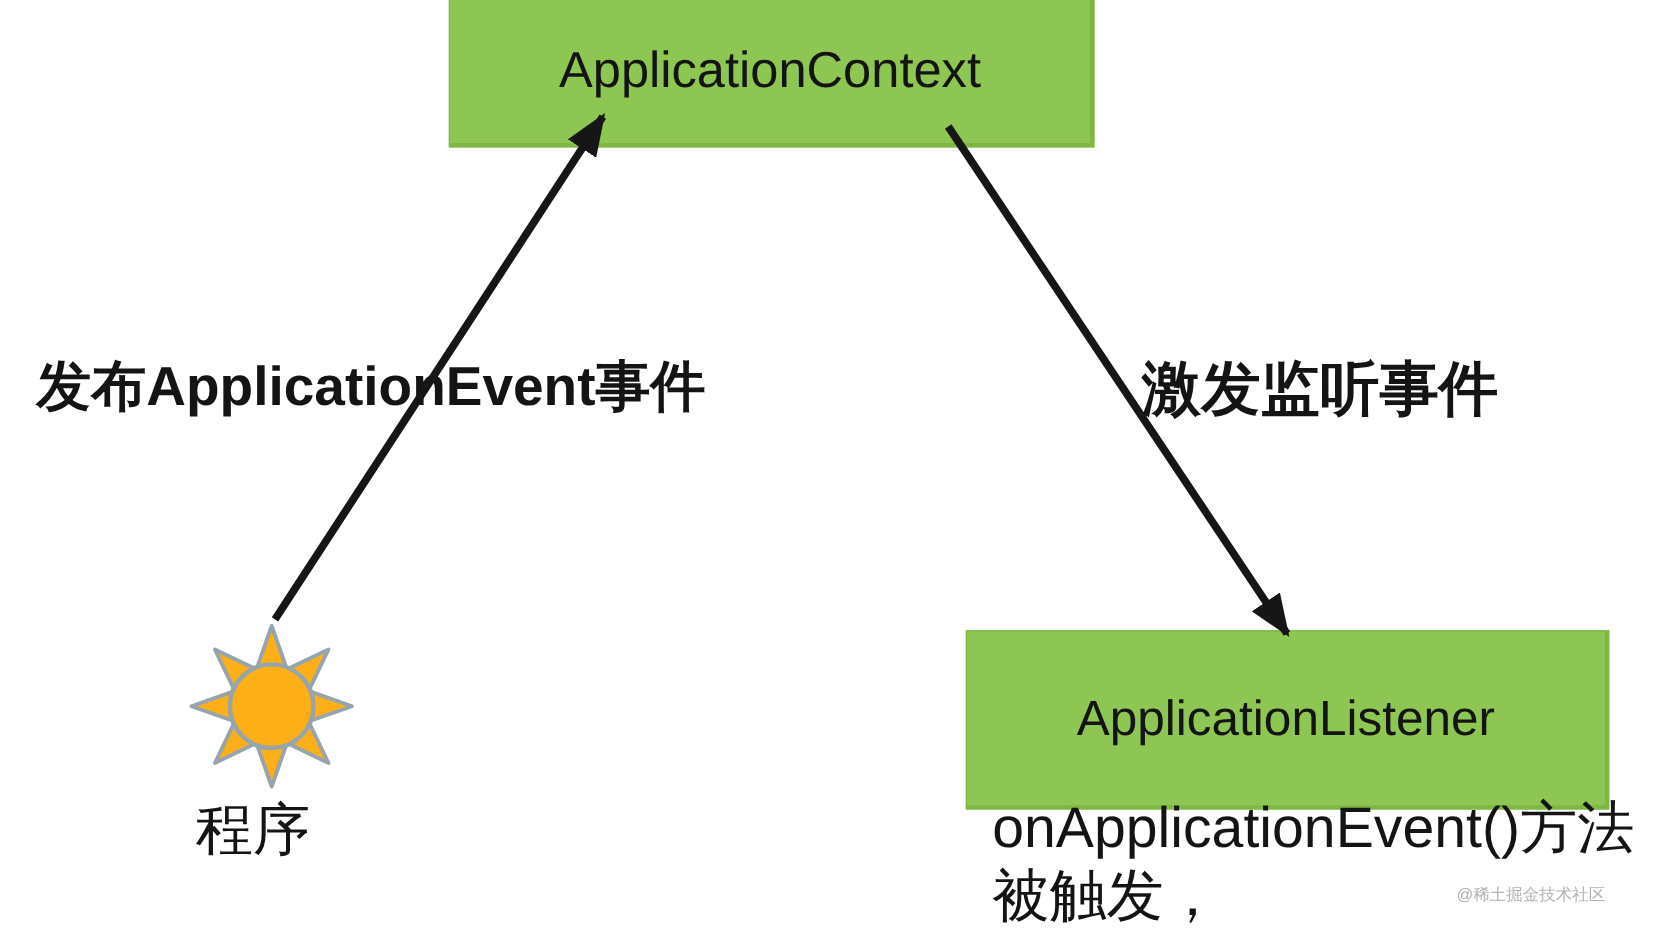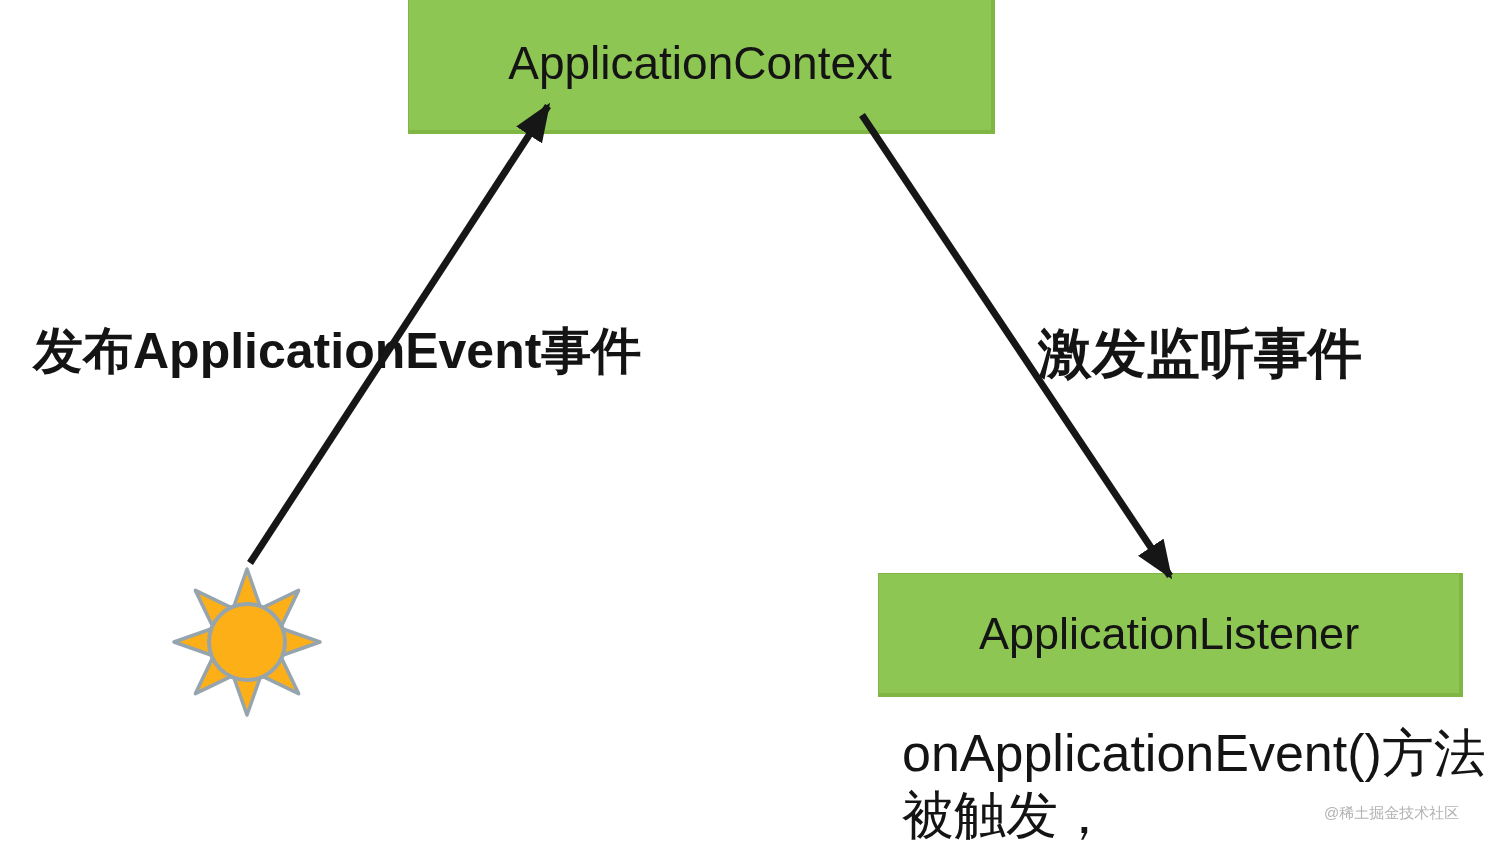--- a/index.html
+++ b/index.html
@@ -12,21 +12,21 @@
   }
   .box {
     position:absolute; box-sizing:border-box;
     background:var(--box-green,#8dc653);
     border:1px solid var(--box-border,#7fb644);
     border-right-width:4px; border-bottom-width:4px;
     display:flex; align-items:center; justify-content:center;
     color:var(--text-dark,#111111);
   }
   .box-context  { left:408px; top:-6px;  width:587px; height:140px; font-size:46px; }
-  .box-listener { left:878px; top:573px; width:585px; height:124px; font-size:45px; }
+  .box-listener { left:878px; top:573px; width:585px; height:163px; font-size:45px; }
   .edge-label {
     position:absolute; color:var(--text-dark,#111111);
     font-weight:bold; white-space:nowrap;
   }
   .edge-publish { left:33px;  top:318px; font-size:50px; font-family:"Liberation Sans","DejaVu Sans",sans-serif; }
   .edge-trigger { left:1038px; top:294px; font-size:54px; font-family:"Liberation Serif","DejaVu Serif",serif;margin-top:24px; }
   .program-label {
     position:absolute; left:178px; top:720px; font-size:52px;
     font-family:"Liberation Serif","DejaVu Serif",serif;
     color:var(--text-dark,#111111);
@@ -73,20 +73,21 @@
         <polygon class="ray" points="0,-73 -13,-36 13,-36" transform="rotate(135)"></polygon>
         <polygon class="ray" points="0,-73 -13,-36 13,-36" transform="rotate(180)"></polygon>
         <polygon class="ray" points="0,-73 -13,-36 13,-36" transform="rotate(225)"></polygon>
         <polygon class="ray" points="0,-73 -13,-36 13,-36" transform="rotate(270)"></polygon>
         <polygon class="ray" points="0,-73 -13,-36 13,-36" transform="rotate(315)"></polygon>
         <circle class="body" cx="0" cy="0" r="38"></circle>
       </g>
     </svg>
   </div>
 
+  <div class="program-label">程序</div>
 
   <div class="note">onApplicationEvent()方法被触发，</div>
 
   <div class="watermark">@稀土掘金技术社区</div>
 
   <svg class="arrows" viewBox="0 0 1512 851">
     <defs>
       <marker id="arrowhead" viewBox="0 0 10 8" refX="9" refY="4" markerWidth="5.5" markerHeight="4.4" orient="auto">
         <path class="arrow-head" d="M0,0 L10,4 L0,8 z"></path>
       </marker>

